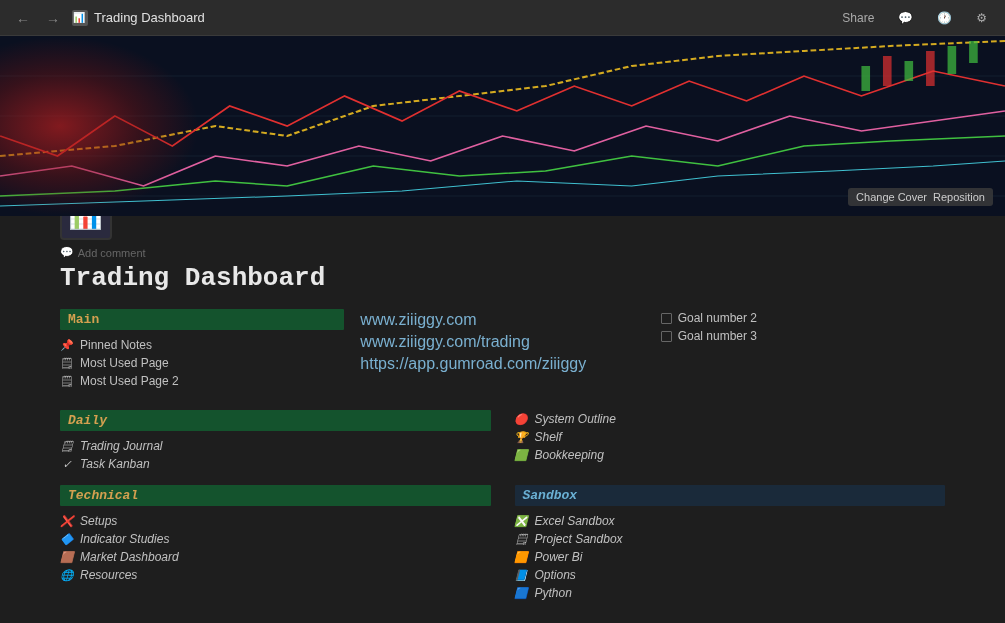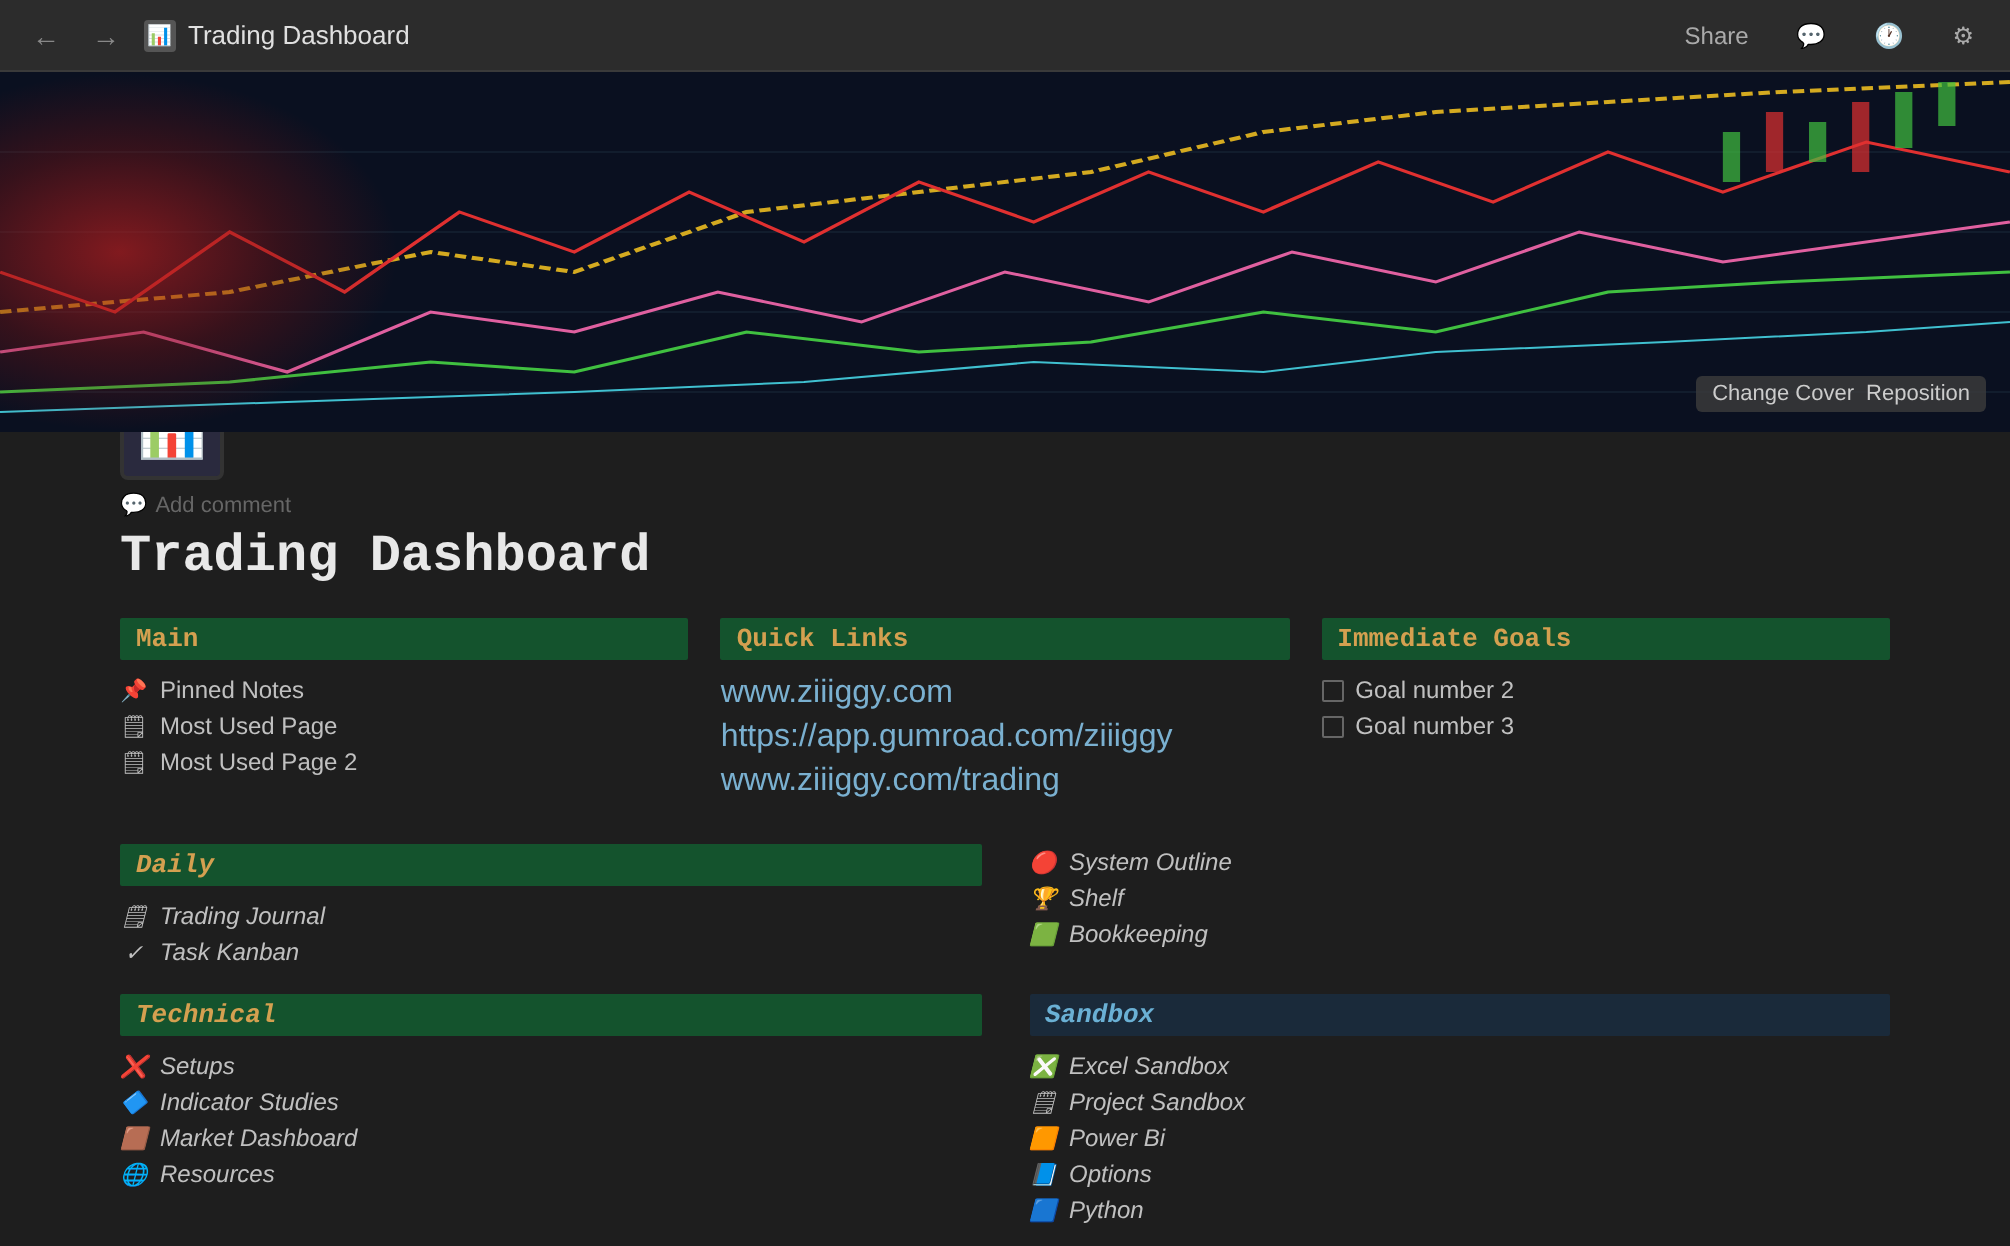--- a/index.html
+++ b/index.html
@@ -309,28 +309,26 @@
           <span class="item-icon">🗒</span>
           <span>Most Used Page</span>
         </div>
         <div class="list-item">
           <span class="item-icon">🗒</span>
           <span>Most Used Page 2</span>
         </div>
       </div>
 
       <div>
-        <div class="section-header">Quick Links</div>
         <a class="link-item">www.ziiiggy.com</a>
+        <a class="link-item">www.ziiiggy.com/trading</a>
         <a class="link-item">https://app.gumroad.com/ziiiggy</a>
-        <a class="link-item">www.ziiiggy.com/trading</a>
-      </div>
-
-      <div>
-        <div class="section-header">Immediate Goals</div>
+      </div>
+
+      <div>
         <div class="list-item">
           <span class="checkbox-icon"></span>
           <span>Goal number 2</span>
         </div>
         <div class="list-item">
           <span class="checkbox-icon"></span>
           <span>Goal number 3</span>
         </div>
       </div>
     </div>

